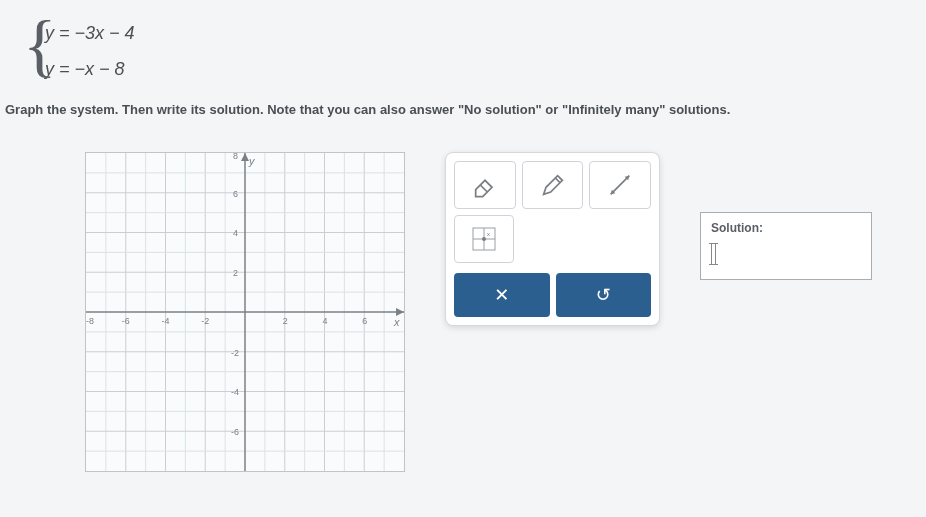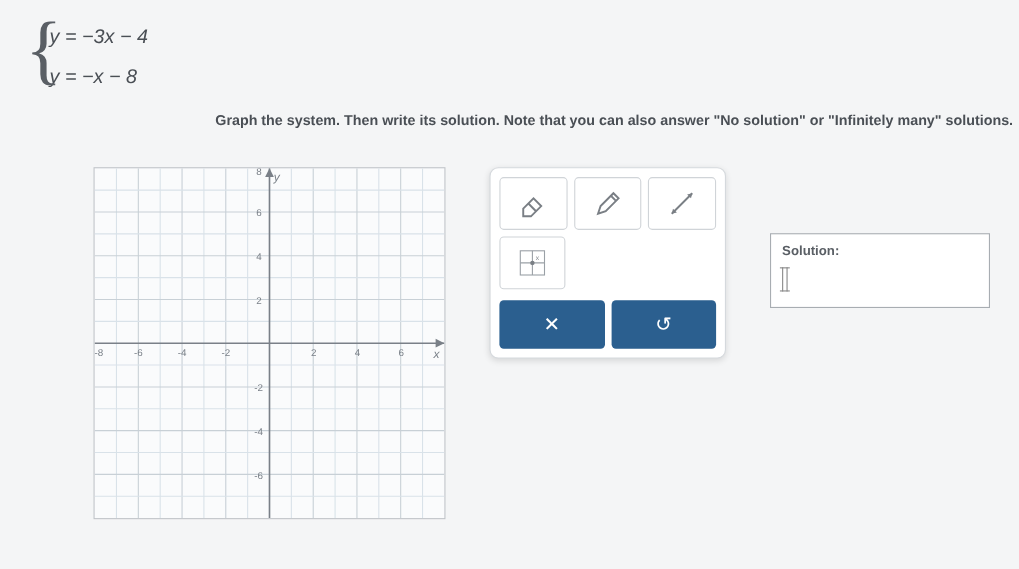--- a/index.html
+++ b/index.html
@@ -32,21 +32,20 @@
       font-style: italic;
       line-height: 36px;
       color: #4a4f55;
     }
     .instruction {
       font-size: 13px;
       font-weight: bold;
       color: #4a4f55;
       margin-top: 15px;
       margin-left: 0;
-      text-align: right;
     }
     .workarea {
       margin-top: 35px;
       display: flex;
       gap: 40px;
       align-items: flex-start;
       padding-left: 80px;
     }
     .graph {
       width: 320px;
@@ -106,21 +105,21 @@
       align-items: center;
       justify-content: center;
       cursor: pointer;
     }
     .action-btn .icon {
       color: #fff;
       font-size: 18px;
     }
     
     .solution-box {
-      width: 200px;
+      width: 172px;
       border: 1px solid #a8adb2;
       background: #fff;
       padding: 8px 10px 14px;
       margin-top: 60px;
     }
     .solution-label {
       font-size: 12px;
       font-weight: bold;
       color: #5a5f65;
       margin-bottom: 8px;

